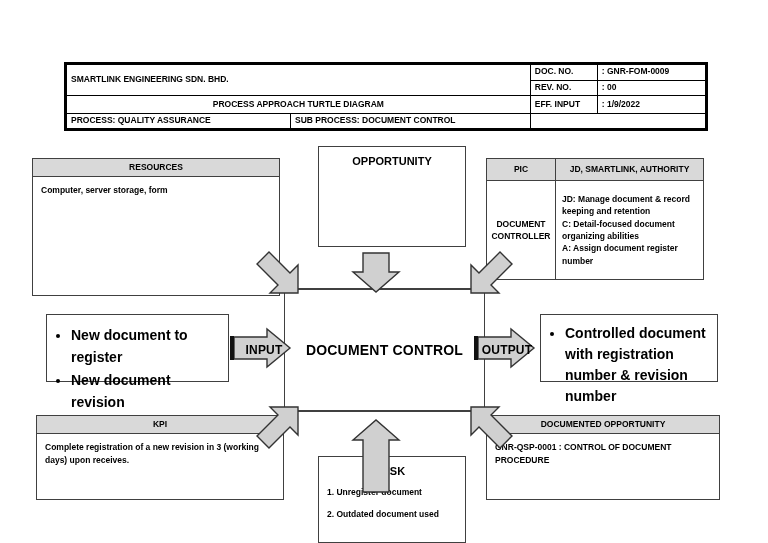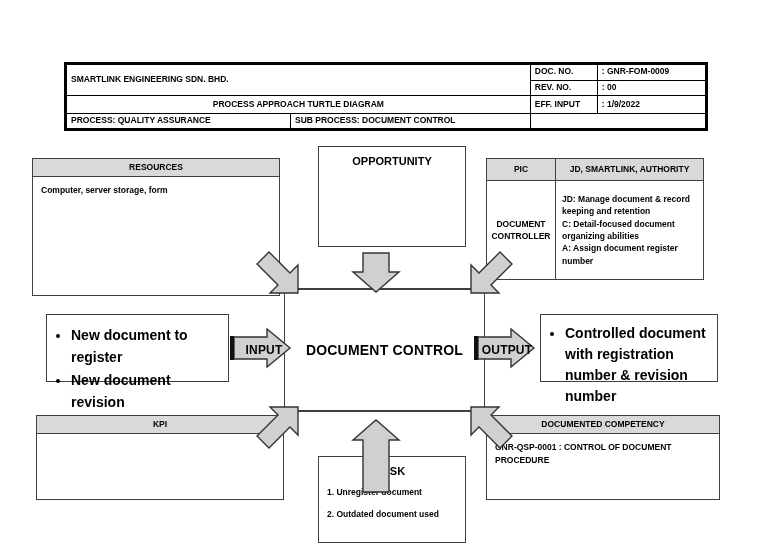--- a/index.html
+++ b/index.html
@@ -139,32 +139,33 @@
   </div>
 
   <div class="box" style="left:540px;top:314px;width:178px;height:68px;">
     <ul class="bul" style="padding:8px 8px 0 24px;line-height:1.5;">
       <li>Controlled document with registration number &amp; revision number</li>
     </ul>
   </div>
 
   <div class="box" style="left:36px;top:415px;width:248px;height:85px;">
     <div class="box-hd">KPI</div>
+    <div class="box-bd">Complete registration of a new revision in 3 (working days) upon receives.</div>
   </div>
 
   <div class="box" style="left:318px;top:456px;width:148px;height:87px;">
     <div class="plain-title">RISK</div>
     <div class="box-bd" style="padding-top:0;">
       <p>1. Unregister document</p>
       <p>2. Outdated document used</p>
     </div>
   </div>
 
   <div class="box" style="left:486px;top:415px;width:234px;height:85px;">
-    <div class="box-hd">DOCUMENTED COMPETENCY</div>
+    <div class="box-hd">DOCUMENTED OPPORTUNITY</div>
     <div class="box-bd">GNR-QSP-0001 : CONTROL OF DOCUMENT PROCEDURE</div>
   </div>
 
   <svg class="arrows" viewBox="0 0 768 543">
     <g fill="#d0d0d0" stroke="#333333" stroke-width="1.4" stroke-linejoin="miter">
 
       <polygon points="363,253 389,253 389,272 399,272 376,292 353,272 363,272"></polygon>
 
       <polygon points="363,492 389,492 389,440 399,440 376,420 353,440 363,440"></polygon>
 

